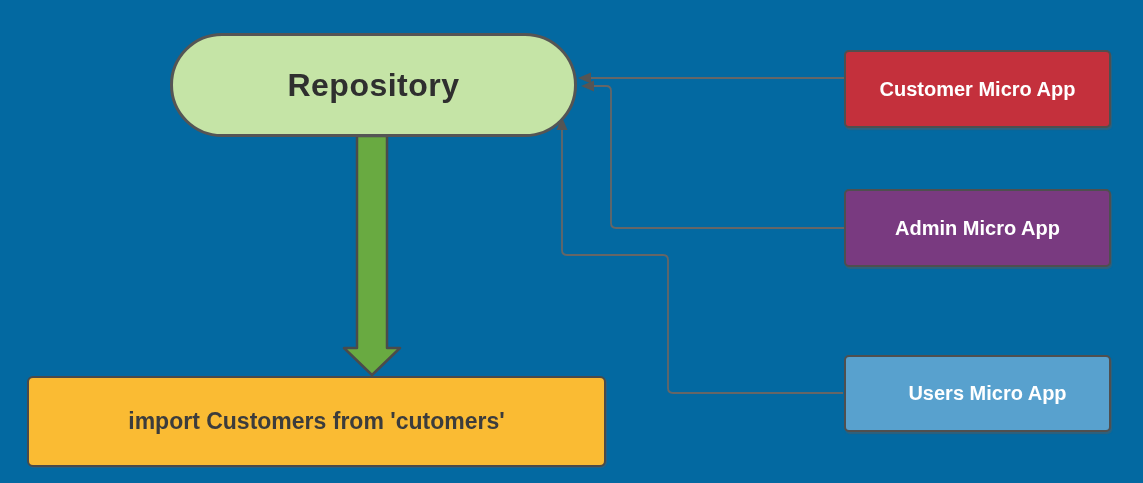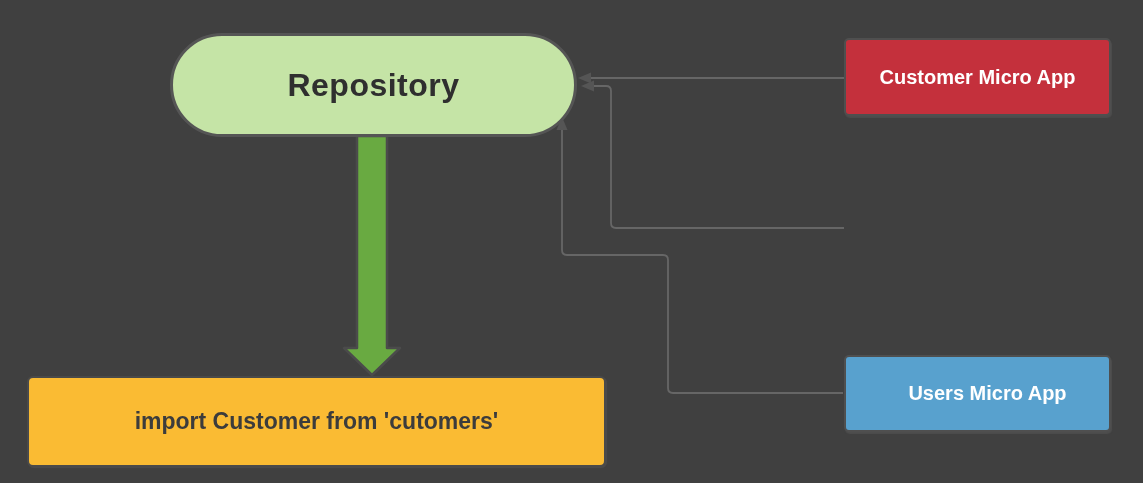--- a/index.html
+++ b/index.html
@@ -1,20 +1,20 @@
 <!DOCTYPE html>
 <html><head>
 <meta charset="utf-8">
 <style>
   html, body { margin: 0; padding: 0; background: #ffffff; }
   .canvas {
     position: relative;
     width: 1143px;
     height: 483px;
-    background: #404040;
+    background: #0369a1;
     font-family: "Liberation Sans", sans-serif;
     overflow: hidden;
   }
   .layer-svg {
     position: absolute;
     left: 0; top: 0;
     width: 1143px; height: 483px;
   }
   .node {
     position: absolute;
@@ -75,25 +75,28 @@
 
     <path d="M 843 393 H 673 Q 668 393 668 388 V 260 Q 668 255 663 255 H 567 Q 562 255 562 250 V 129" fill="none" stroke-width="1.8" stroke="#666666"></path>
     <polygon points="562,117 556.5,130 567.5,130" fill="#555555"></polygon>
   </svg>
 
   <div class="node repository" style="background-color: rgb(197, 228, 166);">
     <span>Repository</span>
   </div>
 
   <div class="node import-box" style="background-color: rgb(250, 187, 51);">
-    <span>import Customer from 'cutomers'</span>
+    <span>import Customers from 'cutomers'</span>
   </div>
 
-  <div class="node app-box app-customer" style="background-color: rgb(196, 48, 60);">
+  <div class="node app-box app-customer" style="background-color: rgb(196, 48, 60); margin-top: 12px;">
     <span>Customer Micro App</span>
   </div>
 
+  <div class="node app-box app-admin" style="background-color: rgb(121, 58, 128);">
+    <span>Admin Micro App</span>
+  </div>
 
   <div class="node app-box app-users" style="background-color: rgb(88, 161, 206);">
     <span>Users Micro App</span>
   </div>
 
 </div>
 
 </body></html>

